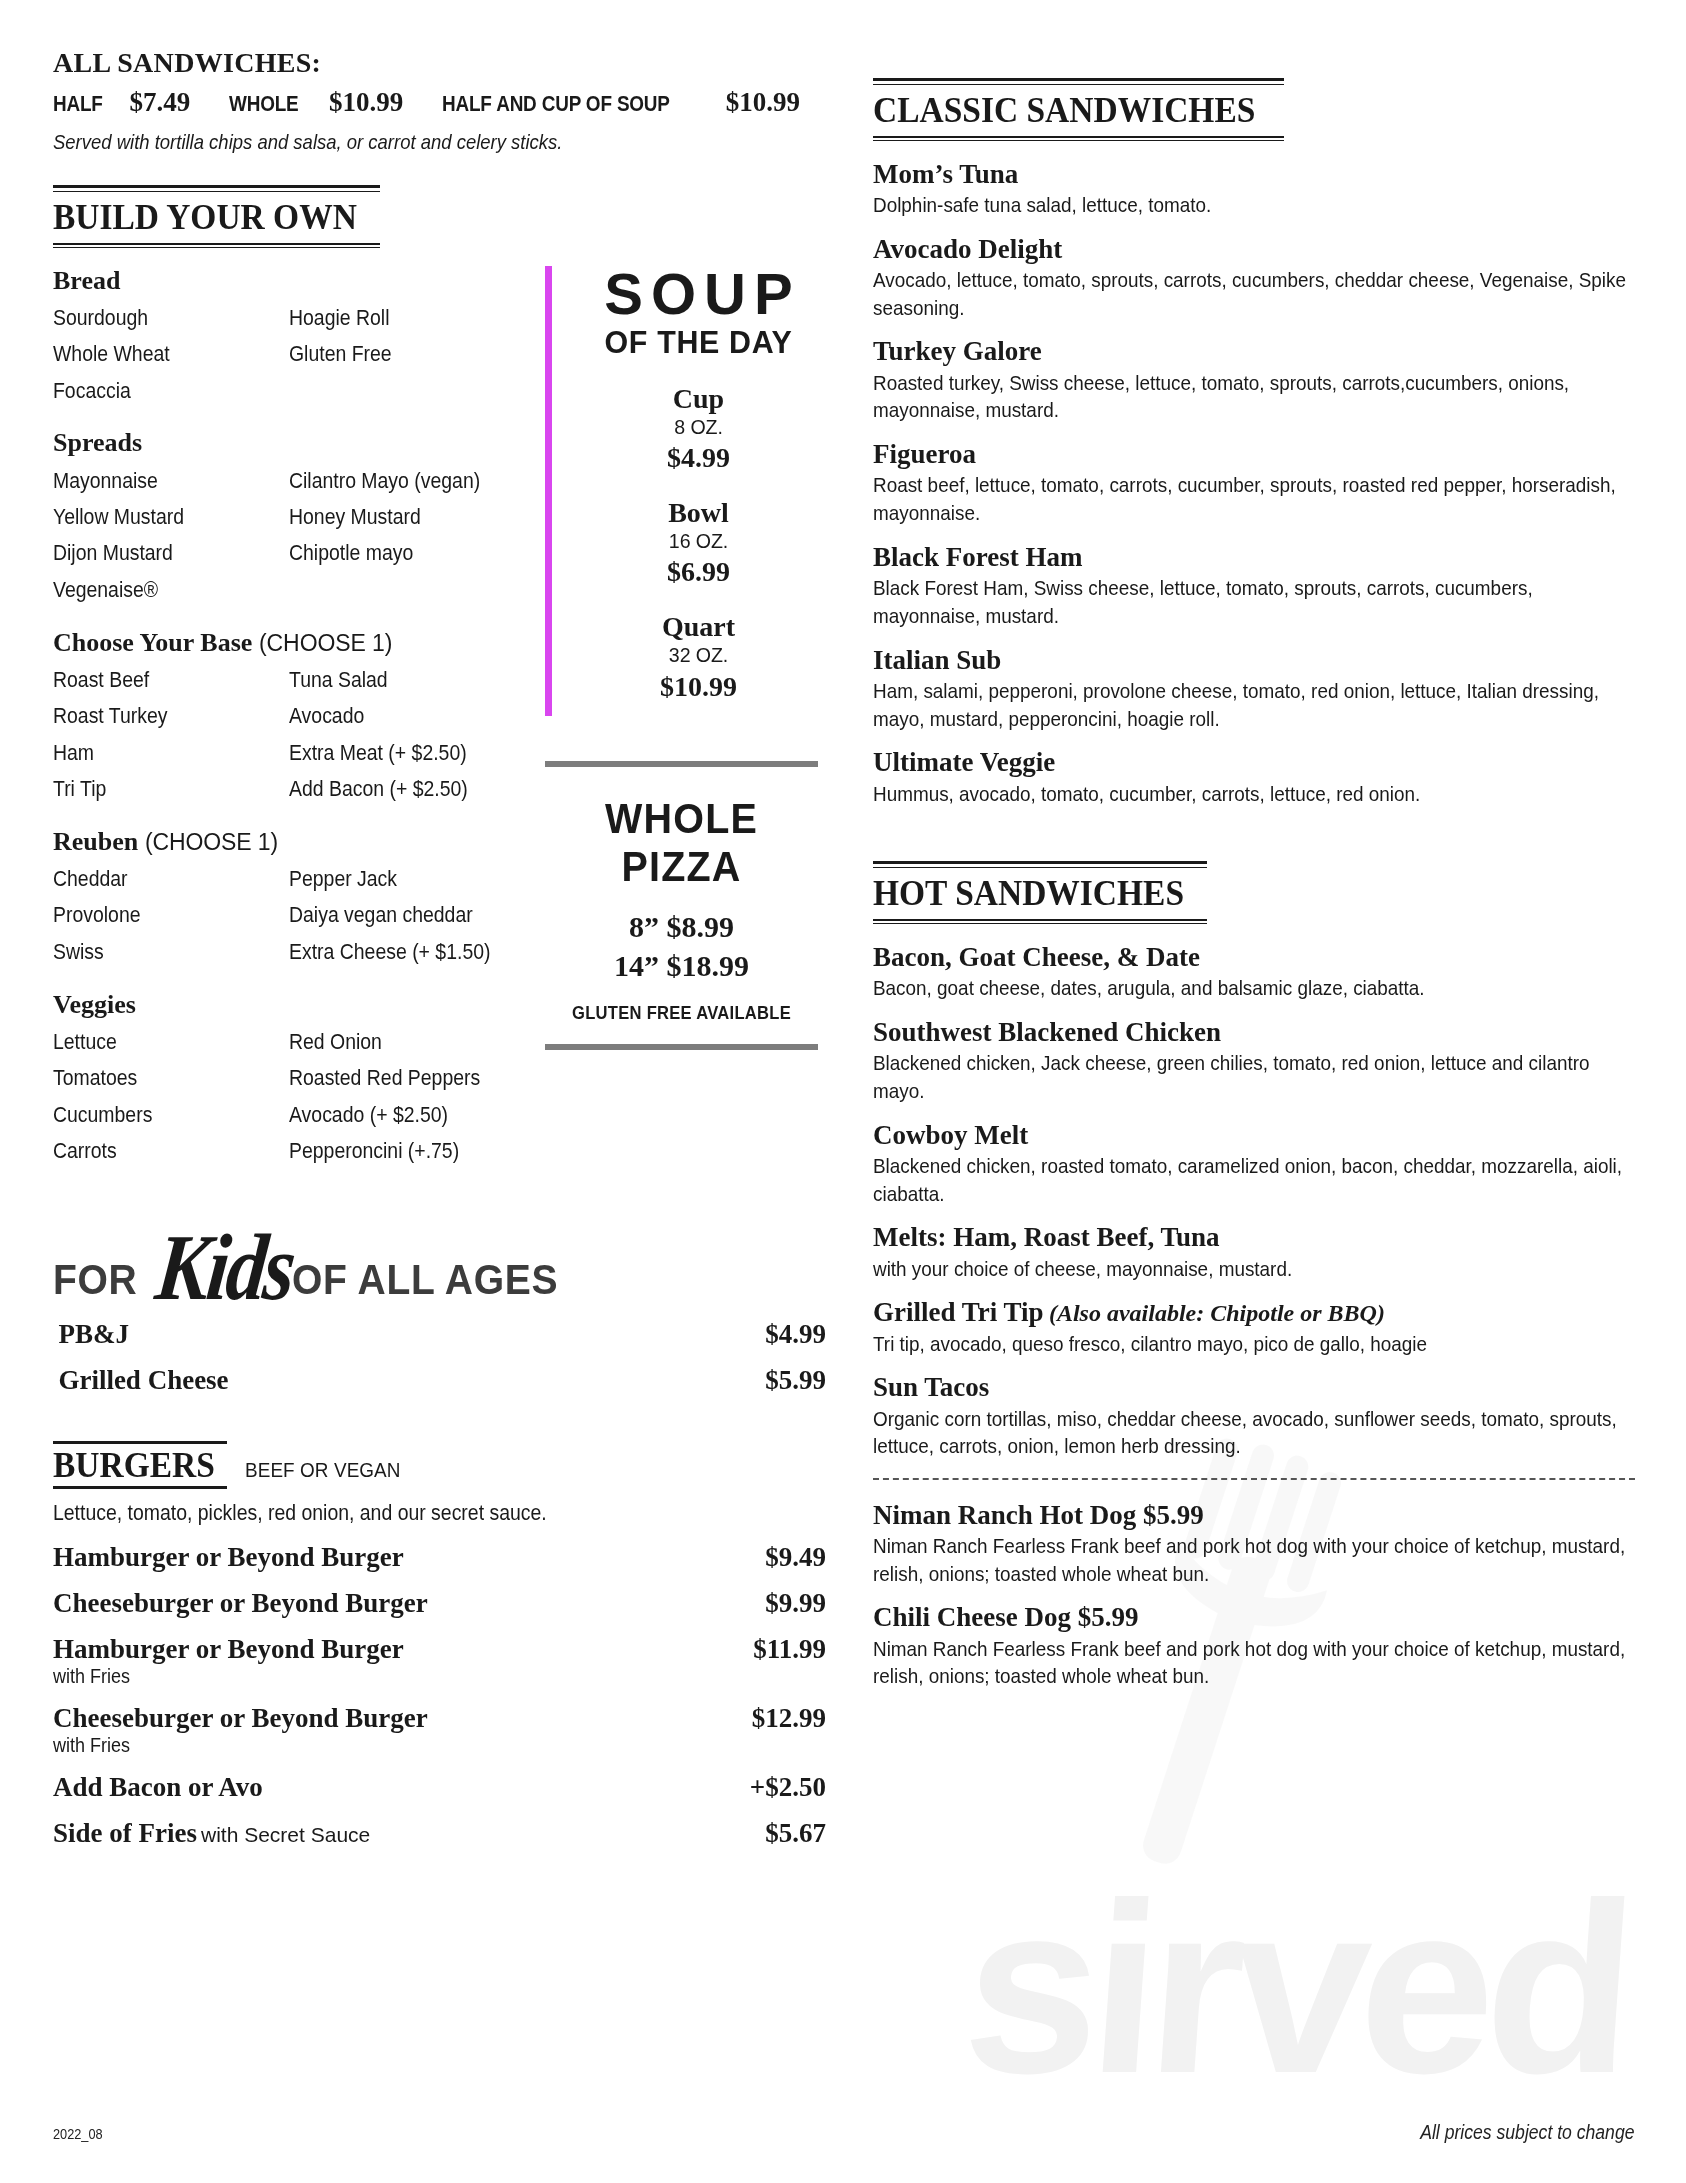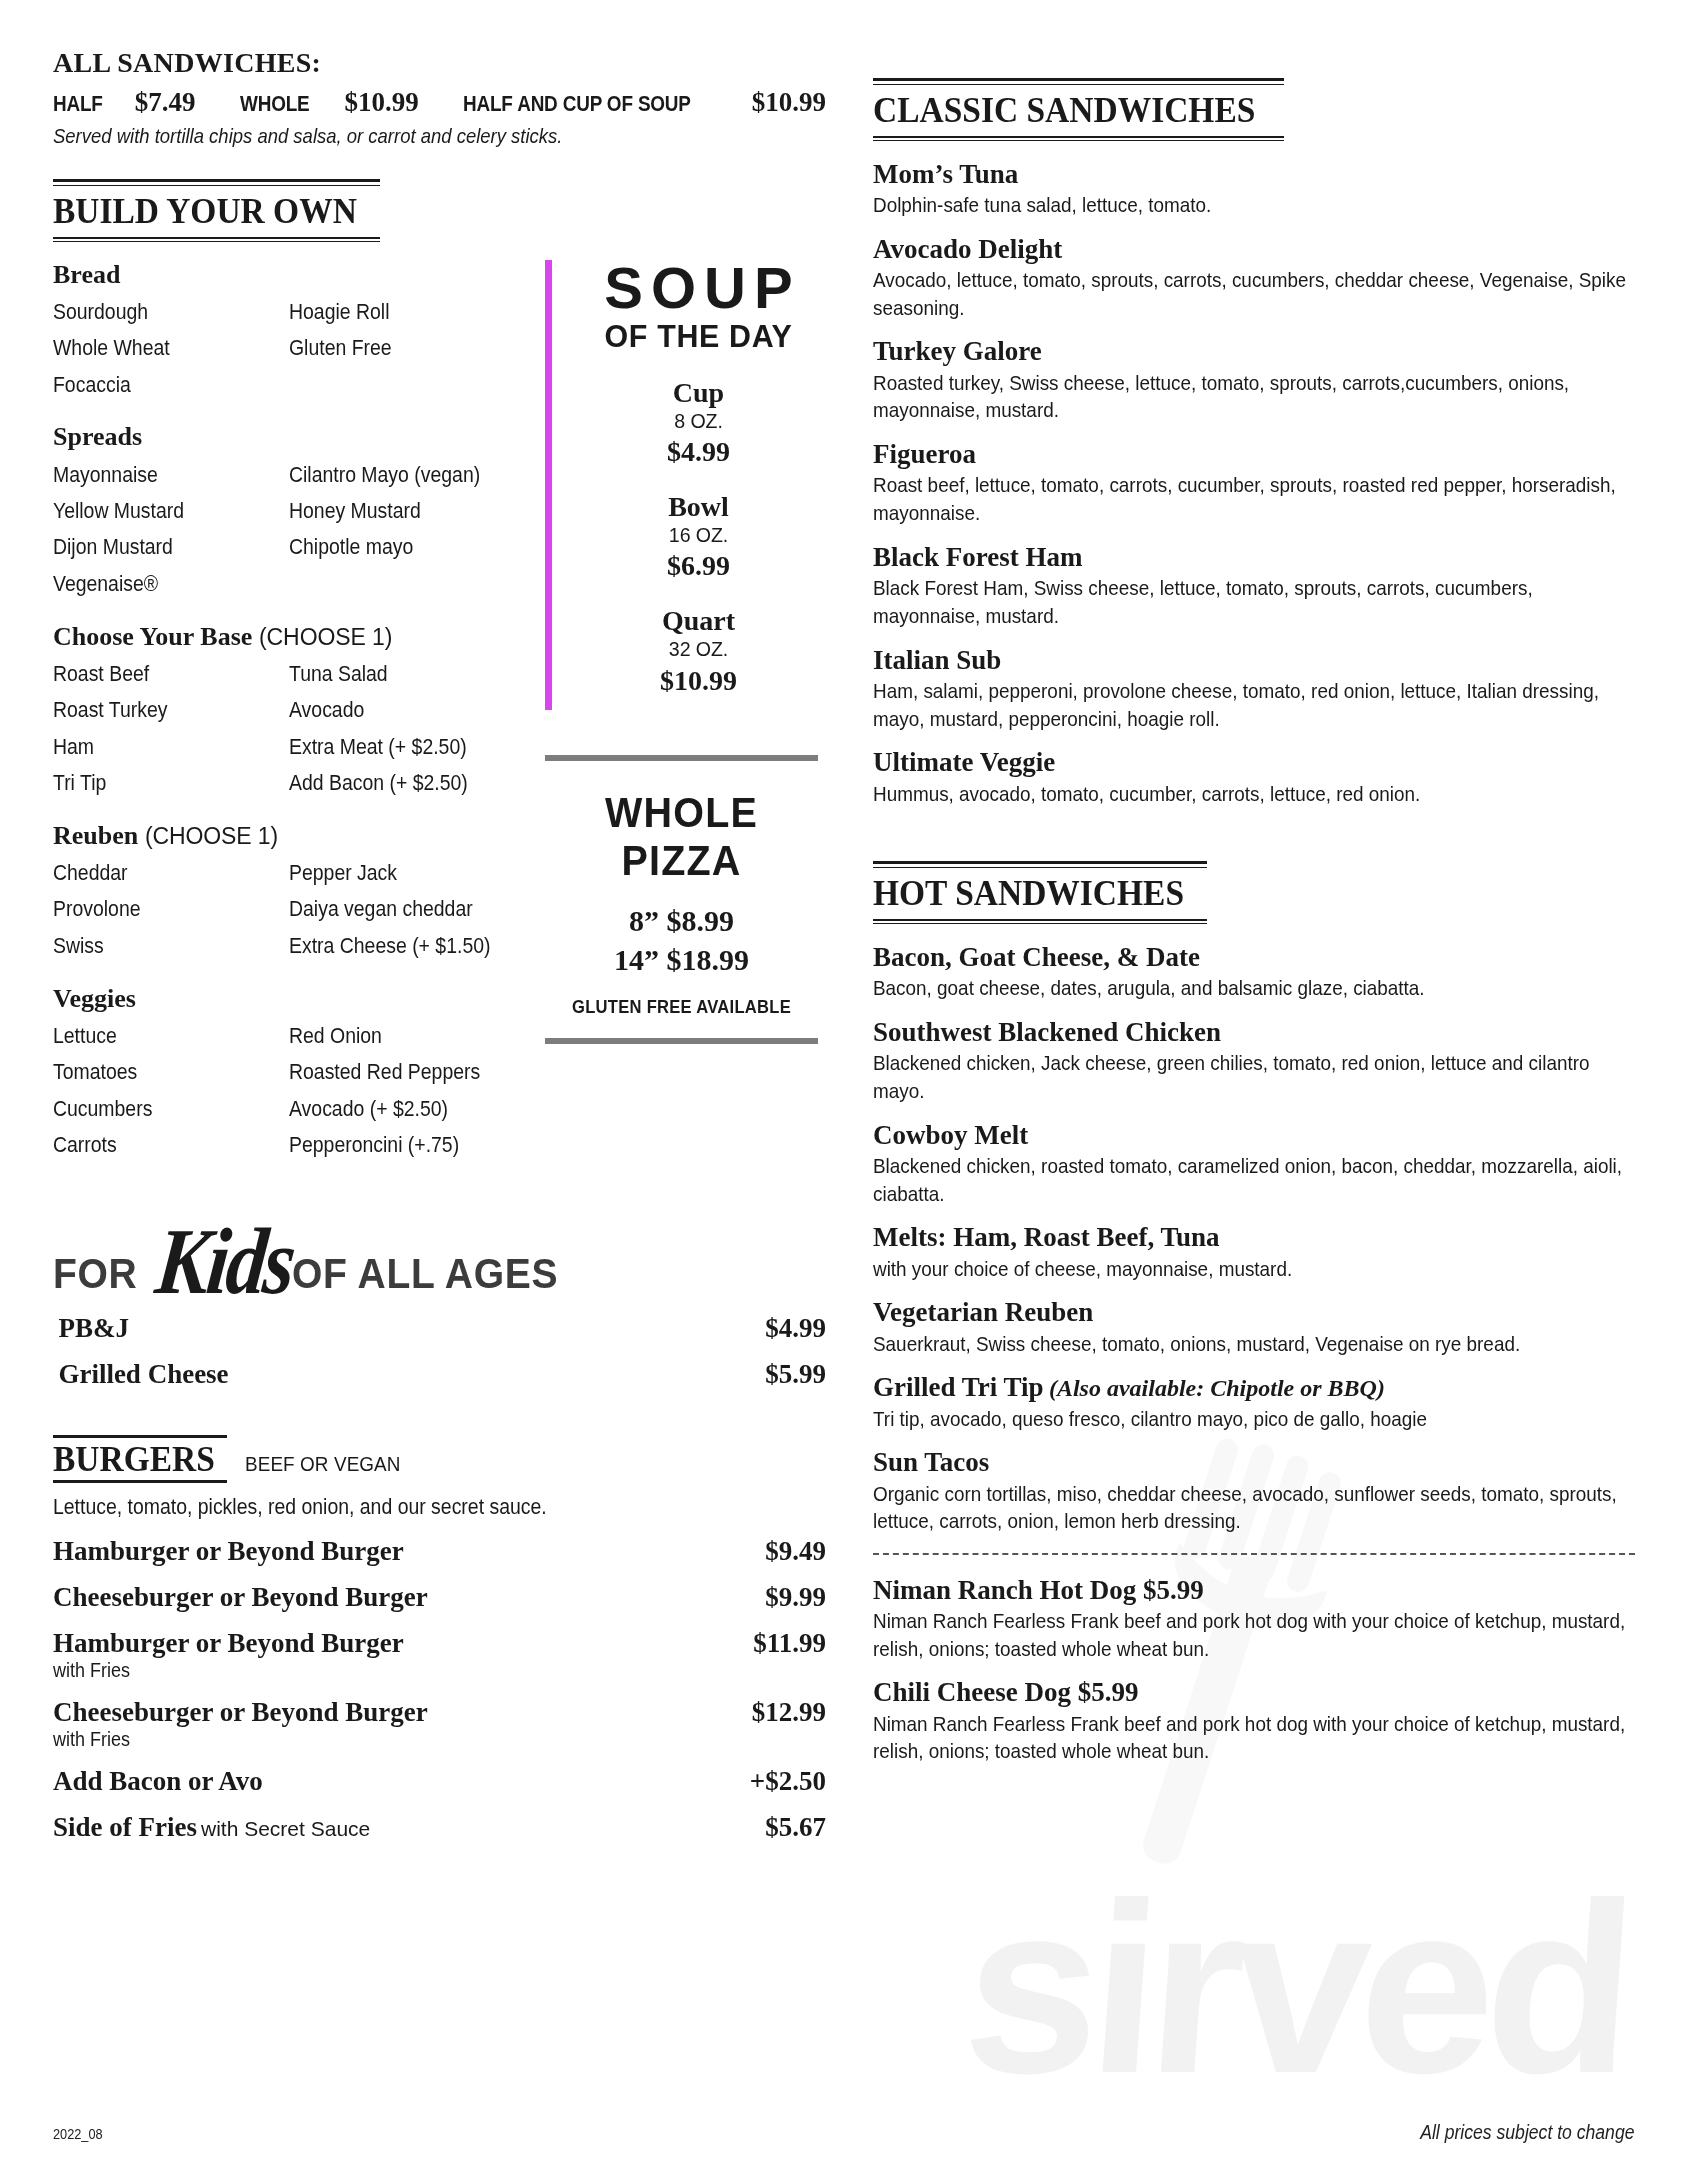--- a/index.html
+++ b/index.html
@@ -64,23 +64,22 @@
     font-weight: bold;
     font-size: 28px;
     letter-spacing: 0.3px;
     margin: 0 0 8px 0;
     white-space: nowrap;
   }
   .price-line {
     display: flex;
     align-items: baseline;
     gap: 16px;
-    margin: 0 0 6px 0;
-    white-space: nowrap;
-    justify-content: space-between;
+    margin: 0 0 12px 0;
+    white-space: nowrap;
   }
   .price-line .lbl {
     font-family: "Liberation Sans Narrow", "Liberation Sans", sans-serif;
     font-weight: bold;
     font-size: 22px;
     letter-spacing: -0.2px;
     transform: scaleX(.86);
     transform-origin: left center;
     display: inline-block;
   }
@@ -675,24 +674,20 @@
         </div>
         <div class="item">
           <h4>Cowboy Melt</h4>
           <p>Blackened chicken, roasted tomato, caramelized onion, bacon, cheddar, mozzarella, aioli, ciabatta.</p>
         </div>
         <div class="item">
           <h4>Melts: Ham, Roast Beef, Tuna</h4>
           <p>with your choice  of cheese, mayonnaise, mustard.</p>
         </div>
         <div class="item">
-          <h4>Vegetarian Reuben</h4>
-          <p>Sauerkraut, Swiss cheese, tomato, onions, mustard, Vegenaise on rye bread.</p>
-        </div>
-        <div class="item">
           <h4><span>Grilled Tri Tip</span><span class="ital">(Also available: Chipotle or BBQ)</span></h4>
           <p>Tri tip, avocado, queso fresco, cilantro mayo, pico de gallo, hoagie</p>
         </div>
         <div class="item">
           <h4>Sun Tacos</h4>
           <p>Organic corn tortillas, miso, cheddar cheese, avocado, sunflower seeds, tomato, sprouts, lettuce, carrots, onion, lemon herb dressing.</p>
         </div>
       </div>
 
       <div class="dashed-rule"></div>

